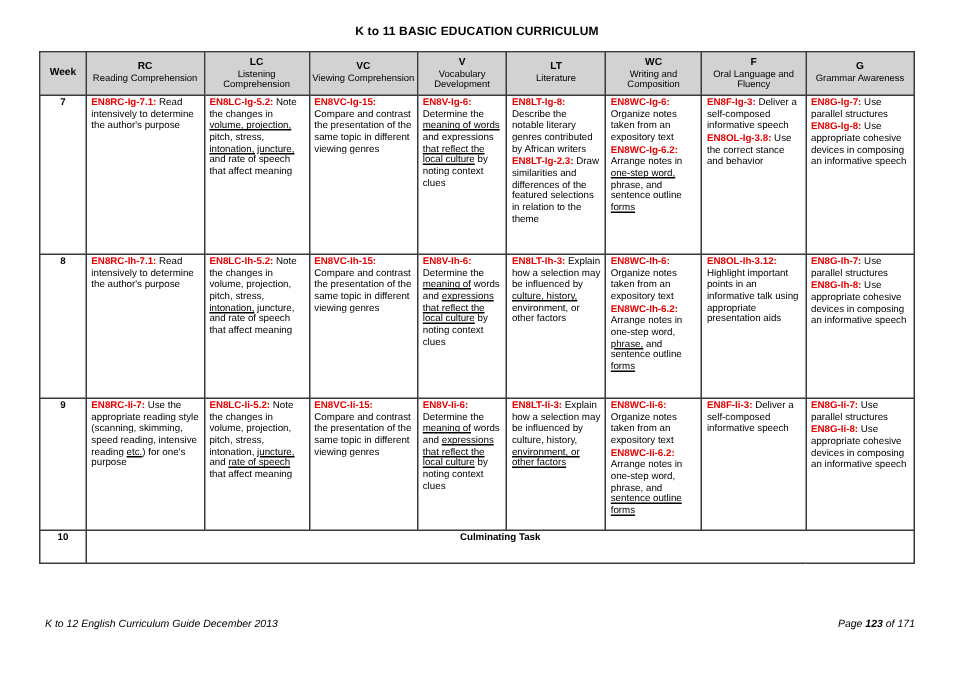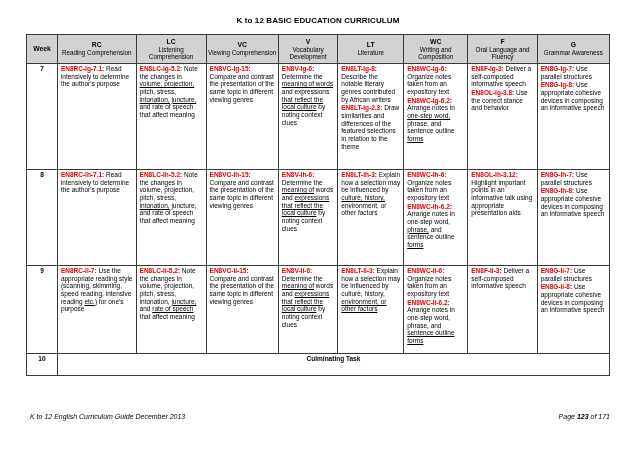--- a/index.html
+++ b/index.html
@@ -81,21 +81,21 @@
     display: flex;
     justify-content: space-between;
     font-size: 7px;
     font-style: italic;
   }
   .footer .pagenum { font-weight: bold; }
 </style>
 </head>
 <body>
 
-<div class="page-title">K to 12 BASIC EDUCATION CURRICULUM</div>
+<div class="page-title">K to 11 BASIC EDUCATION CURRICULUM</div>
 
 <table class="curriculum">
   <colgroup>
     <col style="width:5.3%">
     <col style="width:13.5%">
     <col style="width:12.0%">
     <col style="width:12.4%">
     <col style="width:10.2%">
     <col style="width:11.3%">
     <col style="width:11.0%">

